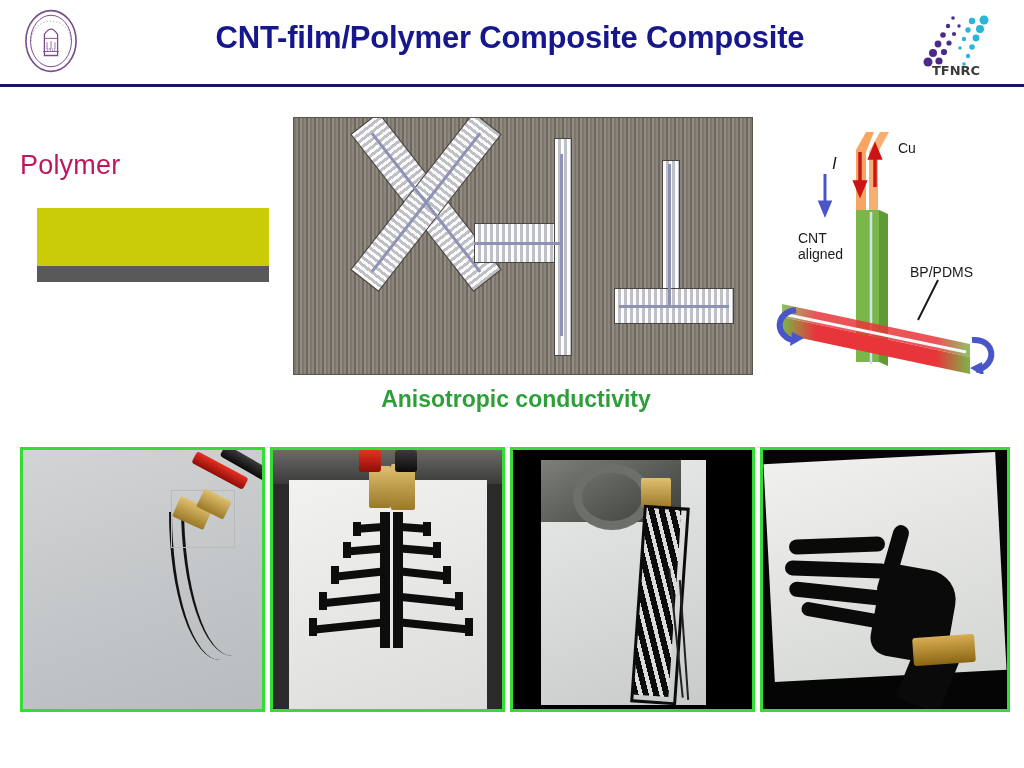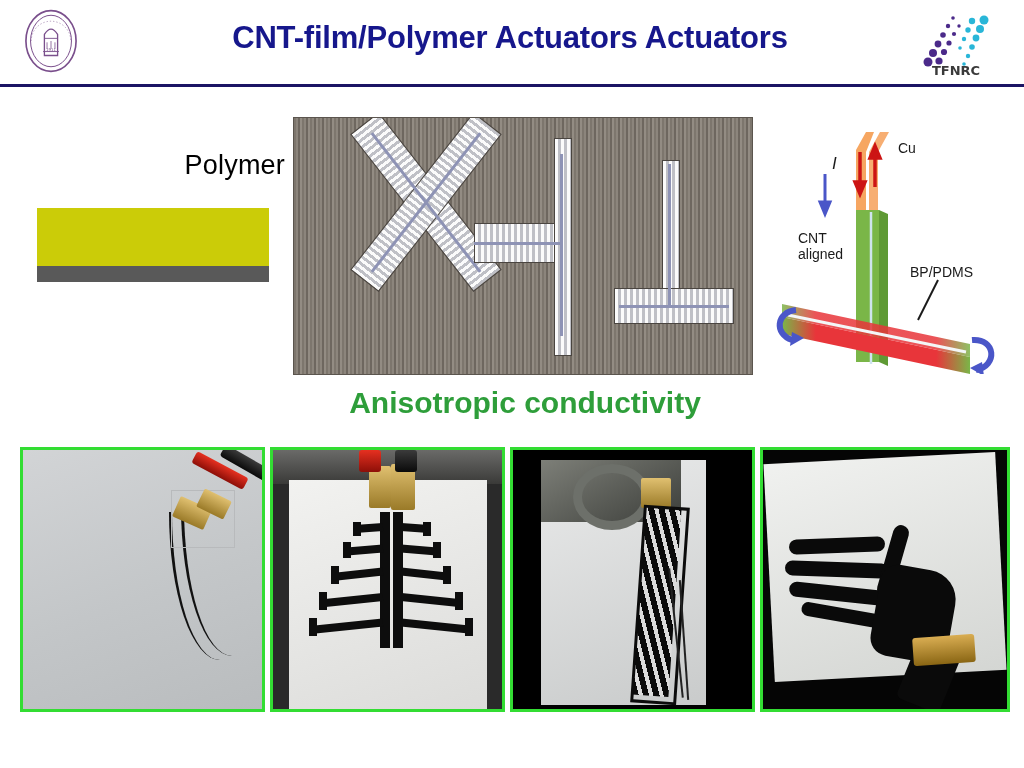--- a/index.html
+++ b/index.html
@@ -35,22 +35,22 @@
   #header-rule {
     position: absolute; left: 0; top: 84px; width: 1024px; height: 3px;
     background: #1b1464;
   }
 
   
   #left-schematic {
     position: absolute; left: 20px; top: 140px; width: 265px; height: 205px;
   }
   .schem-label {
-    position: absolute; width: 100%; text-align: right;
-    color: #000000; font-size: 27px; letter-spacing: 0.2px;
+    position: absolute; width: 100%; text-align: left;
+    color: #be185d; font-size: 27px; letter-spacing: 0.2px;
   }
   #polymer-label { top: 10px; }
   #cnt-label { top: 155px; }
   #polymer-layer {
     position: absolute; left: 17px; top: 68px; width: 232px; height: 58px;
     background: #cbcc08;
   }
   #cnt-layer {
     position: absolute; left: 17px; top: 126px; width: 232px; height: 16px;
     background: #595959;
@@ -121,22 +121,22 @@
     position: absolute; color: #1a1a1a; font-size: 14px;
     font-family: "Liberation Sans", sans-serif;
   }
   #label-cu  { left: 128px; top: 28px; }
   #label-i   { left: 62px; top: 42px; font-style: italic; font-size: 17px; }
   #label-cnt { left: 28px; top: 118px; line-height: 1.15; }
   #label-bp  { left: 140px; top: 152px; }
 
   
   #anisotropic-caption {
-    position: absolute; left: 295px; top: 386px; width: 460px;
-    text-align: center; font-size: 30px; font-weight: bold; color: #2e9e3a;
+    position: absolute; left: 286px; top: 386px; width: 460px;
+    text-align: center; font-size: 23px; font-weight: bold; color: #2e9e3a;
   }
 
   
   #photo-strip {
     position: absolute; left: 20px; top: 447px; width: 990px; height: 265px;
     display: flex; gap: 5px;
   }
   .photo-panel {
     position: relative;
     border: 3px solid #33dd33;
@@ -243,21 +243,21 @@
       <ellipse cx="50" cy="50" rx="38" ry="46" fill="none" stroke="#7a4f8c" stroke-width="2.5"></ellipse>
       <ellipse cx="50" cy="50" rx="31" ry="39" fill="none" stroke="#7a4f8c" stroke-width="1.5"></ellipse>
       <path d="M40 72 L40 40 Q50 24 60 40 L60 72 Z" fill="none" stroke="#7a4f8c" stroke-width="2"></path>
       <line x1="40" y1="46" x2="60" y2="46" stroke="#7a4f8c" stroke-width="1.4"></line>
       <line x1="38" y1="66" x2="62" y2="66" stroke="#7a4f8c" stroke-width="1.4"></line>
       <path d="M44 52 L44 62 M50 50 L50 62 M56 52 L56 62" stroke="#7a4f8c" stroke-width="1.2"></path>
       <text x="50" y="65" font-size="6" fill="#7a4f8c" text-anchor="middle" font-family="DejaVu Sans, sans-serif">1911</text>
       <path d="M20 50 A30 30 0 0 1 80 50" fill="none" stroke="#7a4f8c" stroke-width="0.8" stroke-dasharray="2 3"></path>
     </svg>
 
-    <div id="slide-title">CNT-film/Polymer Actuators Actuators</div>
+    <div id="slide-title">CNT-film/Polymer Composite Composite</div>
 
     <svg id="tfnrc-logo" viewBox="0 0 100 74">
       <g fill="#4b2a8a">
         <circle cx="20" cy="58" r="4.5"></circle>
           <circle cx="25" cy="49" r="4"></circle>
         <circle cx="30" cy="40" r="3.4"></circle>
           <circle cx="35" cy="31" r="2.8"></circle>
         <circle cx="40" cy="22" r="2.2"></circle>
           <circle cx="45" cy="14" r="1.8"></circle>
         <circle cx="31" cy="57" r="3.6"></circle>

